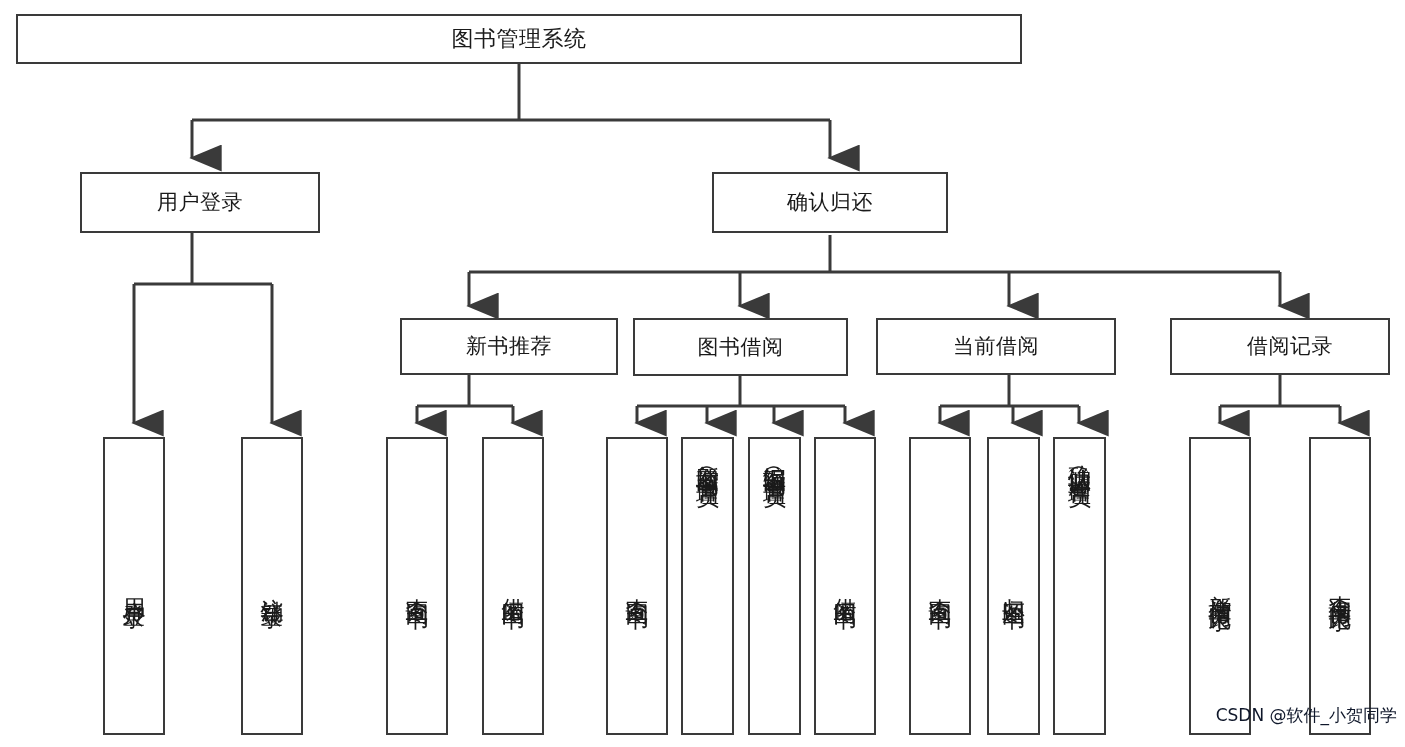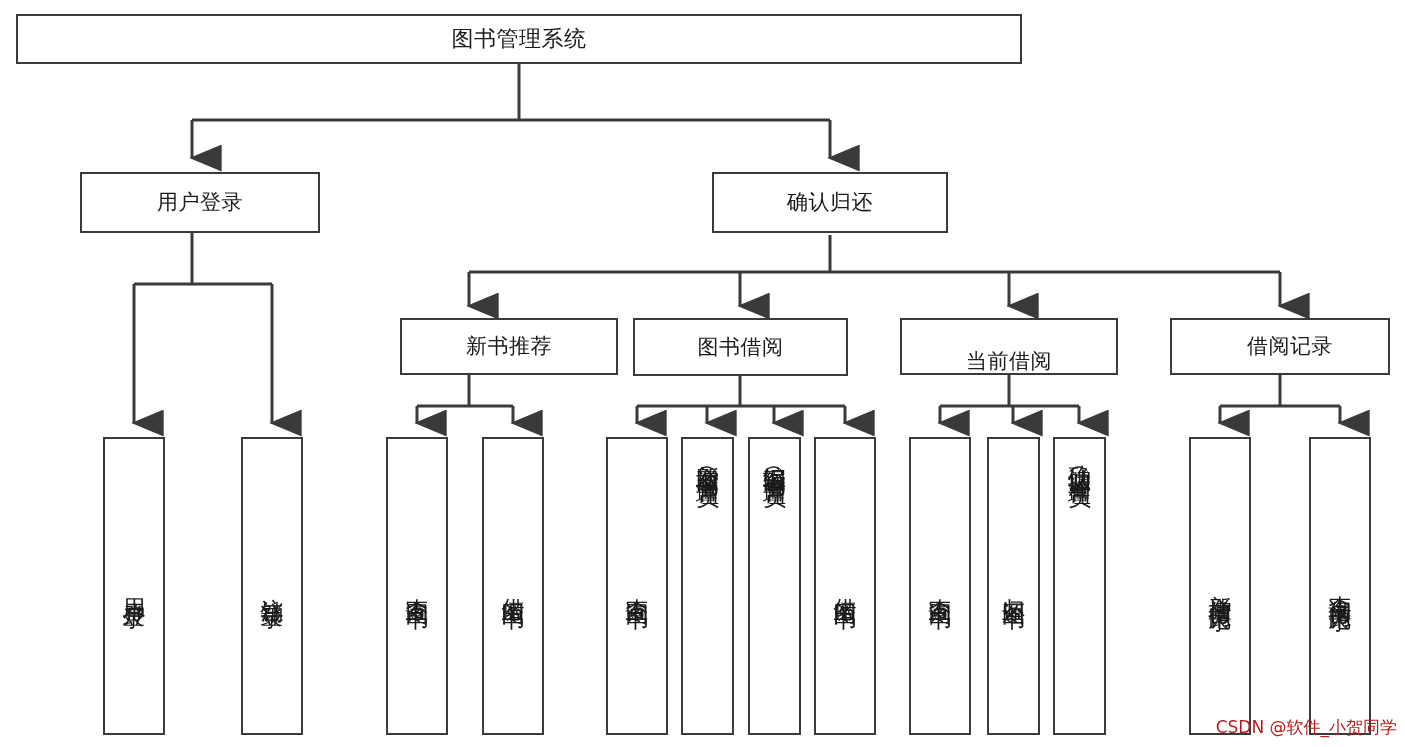--- a/index.html
+++ b/index.html
@@ -63,23 +63,23 @@
     position: absolute;
     left: 0;
     top: 0;
     width: 1405px;
     height: 747px;
     pointer-events: none;
   }
   .watermark {
     position: absolute;
     right: 8px;
-    bottom: 8px;
+    bottom: 20px;
     font-size: 17px;
-    color: #b91c1c;
+    color: #0f172a;
     white-space: nowrap;
     font-family: "DejaVu Sans", "Liberation Sans", sans-serif;
   }
 </style>
 </head>
 <body>
 
 <div id="canvas">
 
   <svg class="links" viewBox="0 0 1405 747">
@@ -144,21 +144,21 @@
   <div class="node h" style="left:712px; top:172px; width:236px; height:61px;">
     <span class="label">确认归还</span>
   </div>
 
   <div class="node h" style="left:360px; top:318px; width:218px; height:57px;margin-left:40px;">
     <span class="label">新书推荐</span>
   </div>
   <div class="node h" style="left:633px; top:318px; width:215px; height:58px;">
     <span class="label">图书借阅</span>
   </div>
-  <div class="node h" style="left:900px; top:318px; width:218px; height:57px;align-items:flex-end;">
+  <div class="node h" style="left:876px; top:318px; width:240px; height:57px;">
     <span class="label">当前借阅</span>
   </div>
   <div class="node h" style="left:1170px; top:318px; width:220px; height:57px;padding-left:20px;">
     <span class="label">借阅记录</span>
   </div>
 
   <div class="node v mid" style="left:103px; top:437px; width:62px; height:298px;">
     <span class="label">用户登录</span>
   </div>
   <div class="node v mid" style="left:241px; top:437px; width:62px; height:298px;">

